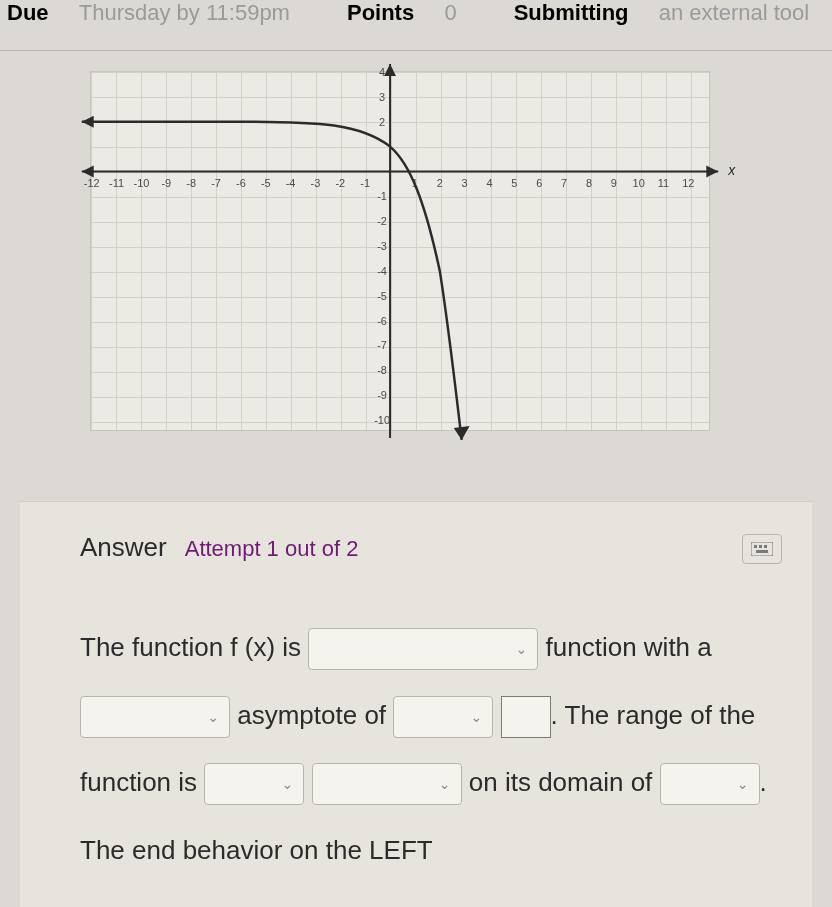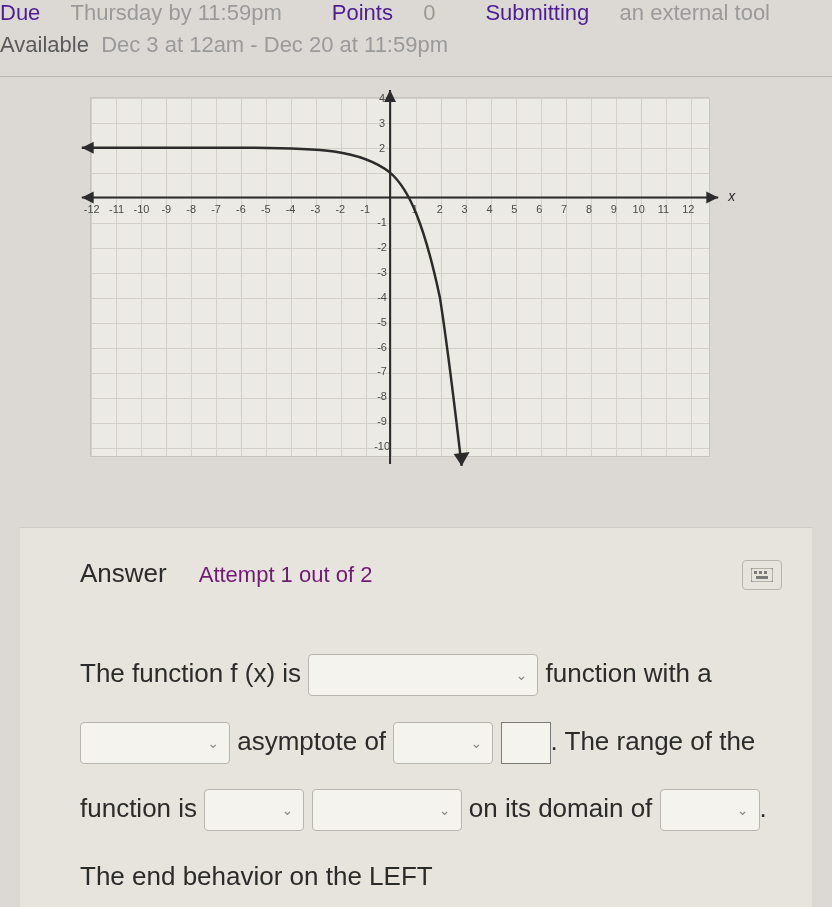--- a/index.html
+++ b/index.html
@@ -11,21 +11,21 @@
     color: #3a3a3a;
     overflow: hidden;
     position: relative;
   }
   .header {
     padding: 0 0 8px 0;
     color: #7a7a7a;
     font-size: 22px;
   }
   .header-line1 { display: flex; gap: 50px; margin-bottom: 6px; }
-  .header-line1 .label { color: #4c1d95; font-weight: 400; }
+  .header-line1 .label { color: #000000; font-weight: 700; padding-left: 7px; }
   .header-line1 .val { color: #9a9a9a; margin-left: 18px; }
   .header-line2 { color: #9a9a9a; font-size: 22px; }
   .header-line2 .label { color: #5a5a5a; font-weight: 500; }
   hr.div {
     border: none;
     border-top: 1px solid #b8b5b0;
     margin: 10px 0 20px 0;
   }
   .graph-area {
     width: 620px;
@@ -56,21 +56,21 @@
   .ax-label { font-size: 14px; fill: #2b2b2b; font-style: italic; }
   .answer-block {
     background: #e7e4de;
     margin: 70px 20px 0 20px;
     padding: 30px 30px 40px 60px;
     border-top: 1px solid #cfccc6;
   }
   .answer-head {
     display: flex;
     align-items: baseline;
-    gap: 32px;
+    gap: 18px;
     margin-bottom: 50px;
   }
   .answer-head .title { font-size: 26px; color: #2b2b2b; font-weight: 500; }
   .answer-head .attempt { font-size: 22px; color: #701a75; }
   .key-icon {
     margin-left: auto;
     width: 40px; height: 30px;
     border: 1px solid #b8b5b0;
     border-radius: 4px;
     display: flex; align-items: center; justify-content: center;
@@ -110,23 +110,20 @@
   }
 </style>
 </head>
 <body>
 
 <div class="header">
   <div class="header-line1">
     <span><span class="label">Due</span>&nbsp;&nbsp;<span class="val">Thursday by 11:59pm</span></span>
     <span><span class="label">Points</span>&nbsp;&nbsp;<span class="val">0</span></span>
     <span><span class="label">Submitting</span>&nbsp;&nbsp;<span class="val">an external tool</span></span>
-  </div>
-  <div class="header-line2">
-    <span class="label">Available</span>&nbsp;&nbsp;<span class="val">Dec 3 at 12am - Dec 20 at 11:59pm</span>
   </div>
 </div>
 <hr class="div">
 
 <div class="graph-area">
   <svg viewBox="0 0 620 360">
 
     <line class="axis" x1="-10" y1="100" x2="630" y2="100"></line>
     <polygon points="630,100 618,94 618,106" fill="#2b2b2b"></polygon>
     <polygon points="-10,100 2,94 2,106" fill="#2b2b2b"></polygon>

